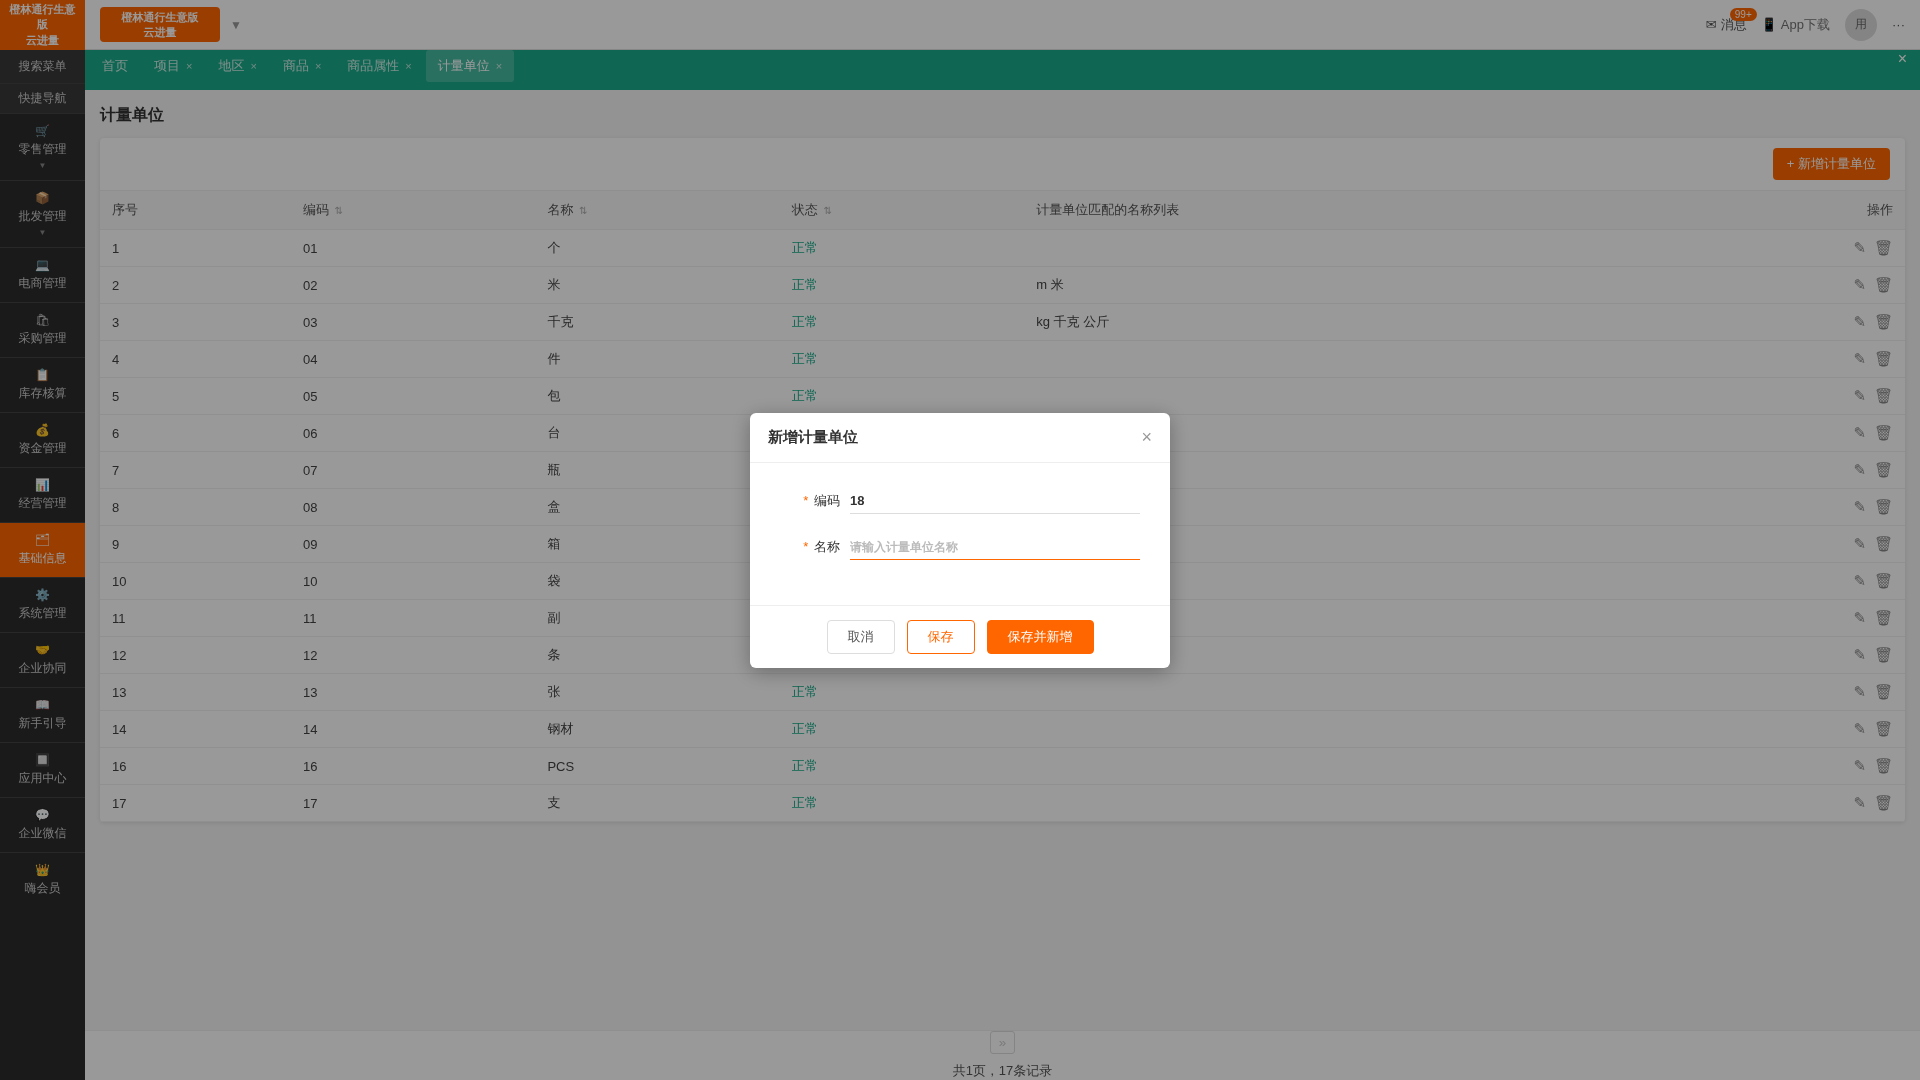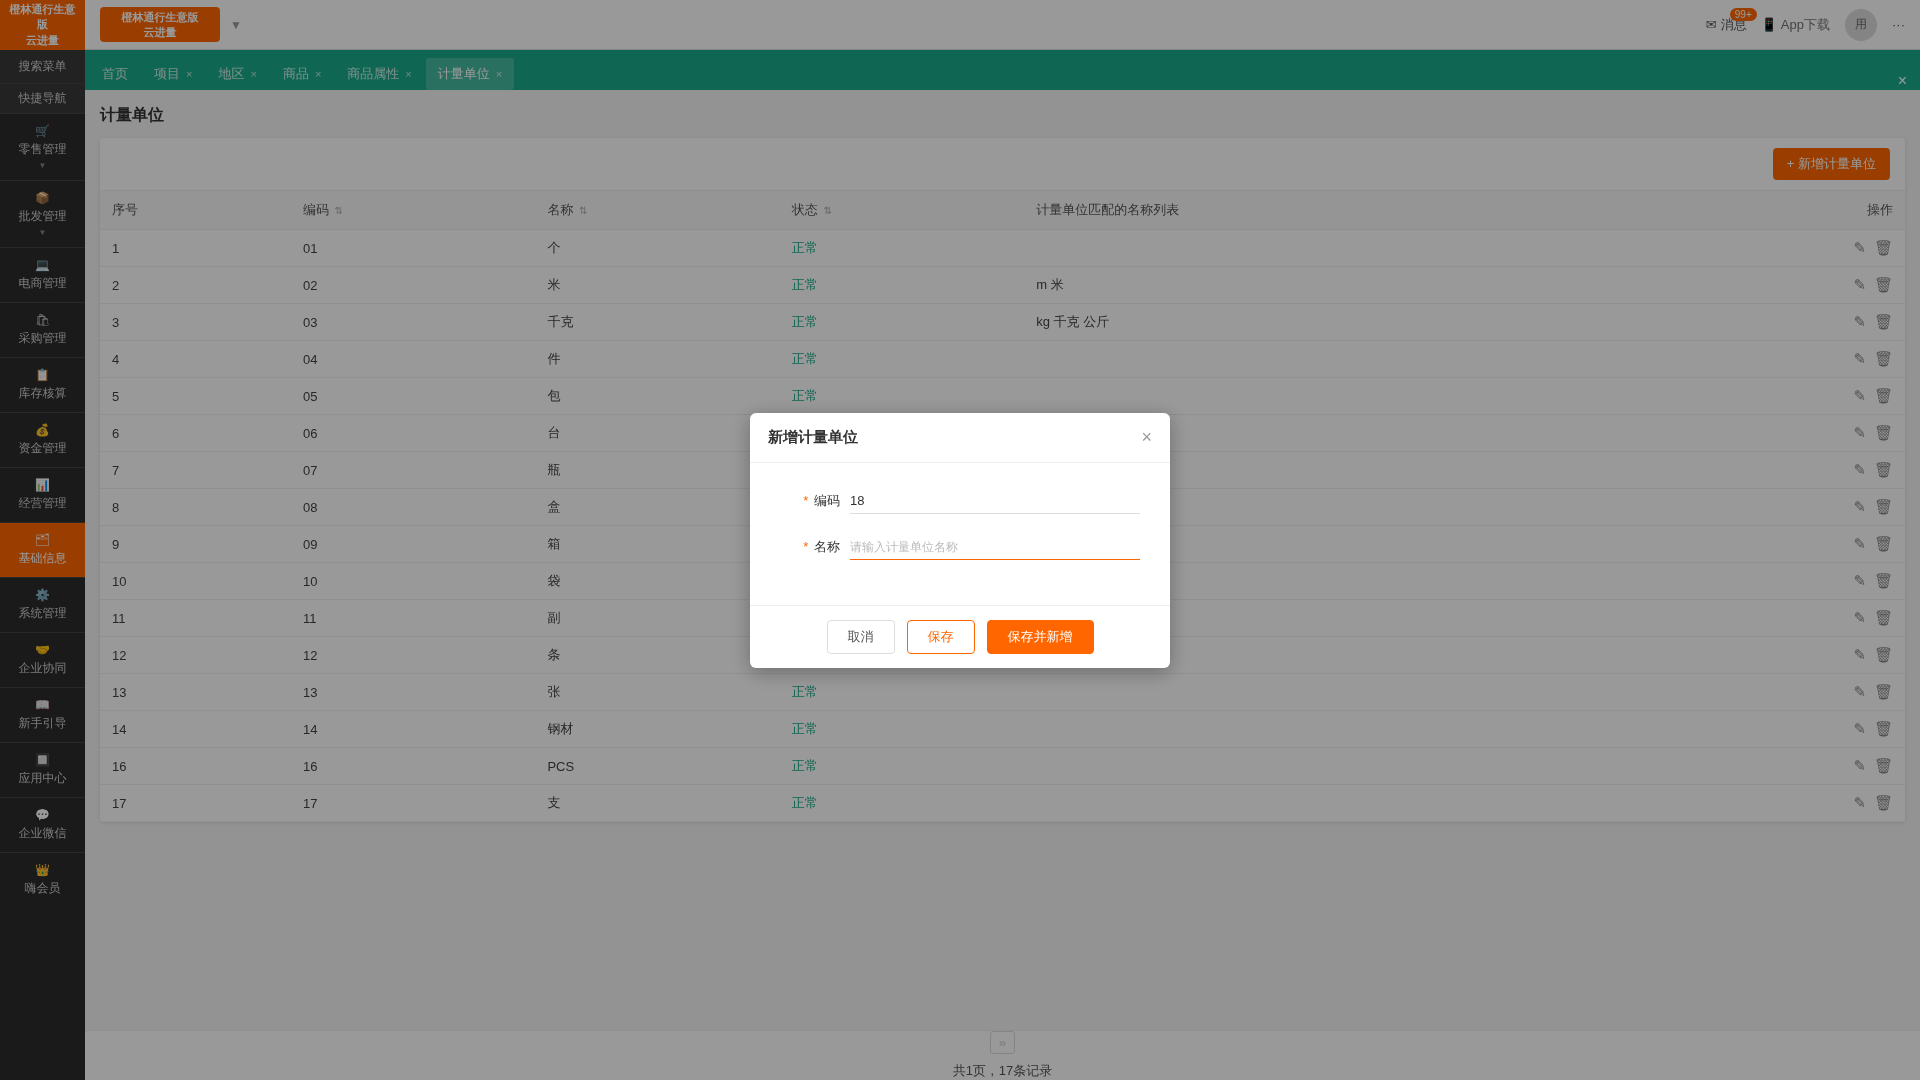--- a/index.html
+++ b/index.html
@@ -84,21 +84,21 @@
     .topbar-badge { background: #f60; color: white; border-radius: 10px; font-size: 10px; padding: 1px 5px; position: absolute; top: -8px; right: -10px; }
     .topbar-app { color: #737373; font-size: 13px; cursor: pointer; }
     .topbar-avatar { width: 32px; height: 32px; background: #ddd; border-radius: 50%; display: flex; align-items: center; justify-content: center; font-size: 12px; color: #666; cursor: pointer; }
     .topbar-username { font-size: 13px; color: #555; cursor: pointer; }
 
     
     .tabs {
       height: 40px;
       background: #1aab8a;
       display: flex;
-      align-items: flex-end;
+      align-items: flex-start;
       padding: 0 5px;
       flex-shrink: 0;
       gap: 2px;
     }
     .tab {
       height: 32px;
       padding: 0 12px;
       display: flex;
       align-items: center;
       gap: 6px;
@@ -243,20 +243,21 @@
     }
     .form-label .required { color: #f60; margin-right: 2px; }
     .form-input {
       flex: 1;
       border: none;
       border-bottom: 1px solid #ddd;
       padding: 5px 0;
       font-size: 13px;
       outline: none;
       color: #333;
+      font-weight: bold;
     }
     .form-input.focused { border-bottom: 1px solid #f60; }
     .form-input::placeholder { color: #bbb; font-size: 12px; }
     .modal-footer {
       padding: 14px 18px;
       border-top: 1px solid #eee;
       display: flex;
       justify-content: center;
       gap: 12px;
     }

